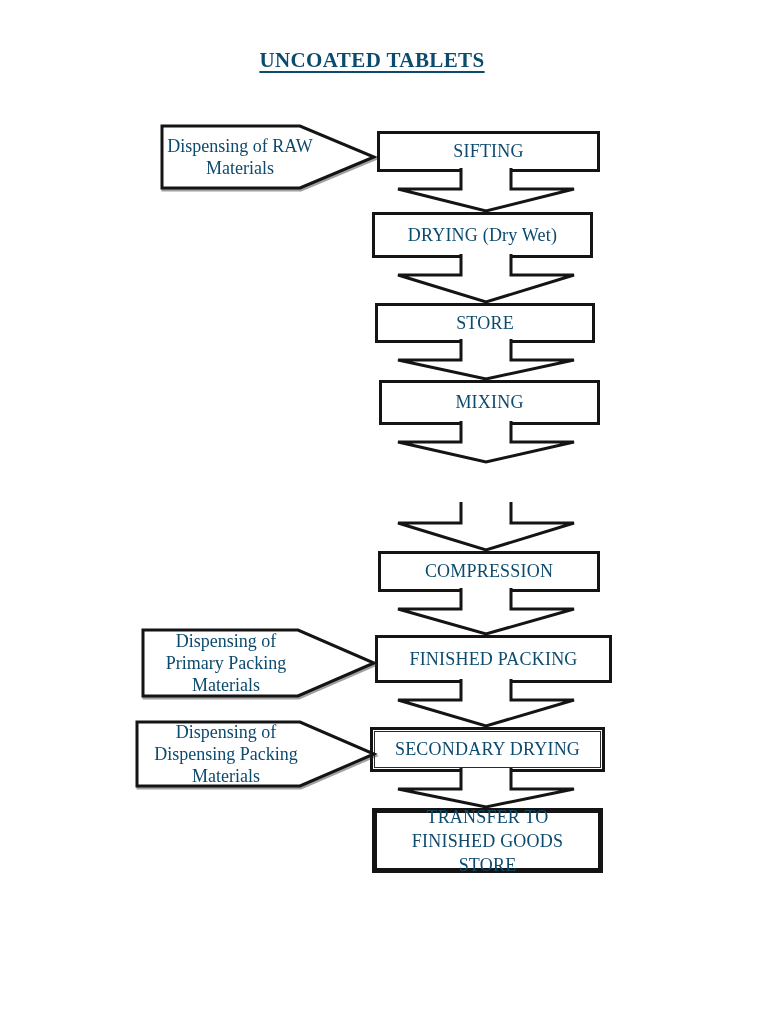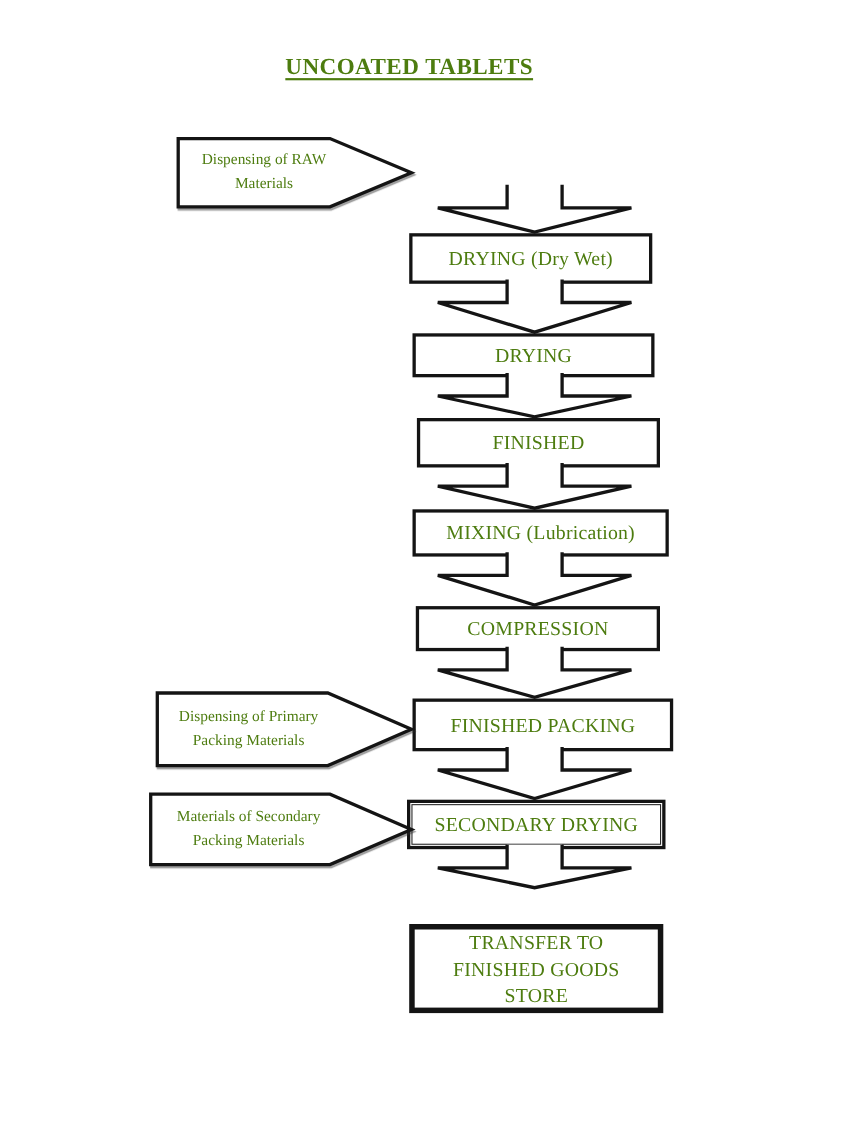--- a/index.html
+++ b/index.html
@@ -1,18 +1,18 @@
 <!DOCTYPE html>
 <html><head>
 <meta charset="utf-8">
 <style>
   html,body{margin:0;padding:0;background:#ffffff;}
   .page{
     position:relative;width:768px;height:1024px;background:#ffffff;overflow:hidden;
-    font-family:"Liberation Serif","DejaVu Serif",serif;color:#4d7c0f;
+    font-family:"Liberation Serif","DejaVu Serif",serif;color:#0c4a6e;
   }
   .title{
     position:absolute;left:0;top:48px;width:744px;margin:0;text-align:center;
     font-size:21px;font-weight:700;letter-spacing:.4px;
   }
   .title .underline{
     text-decoration:underline;text-decoration-thickness:2px;text-underline-offset:4px;
   }
   .step{
     position:absolute;box-sizing:border-box;border:3px solid #141414;background:#ffffff;
@@ -21,52 +21,52 @@
   }
   .step--thick{border-width:5px;line-height:24px;}
   .step--double::after{
     content:"";position:absolute;inset:1px;border:1px solid #2a2a2a;pointer-events:none;
   }
   .shapes{position:absolute;left:0;top:0;z-index:2;pointer-events:none;}
   .shape{fill:#ffffff;stroke:#141414;stroke-width:3;stroke-linejoin:miter;}
   .callouts{filter:drop-shadow(1px 2px 0 rgba(45,45,45,.45));}
   .callout-label{
     position:absolute;z-index:3;display:flex;align-items:center;justify-content:center;
-    text-align:center;font-size:14px;line-height:22px;
+    text-align:center;font-size:18px;line-height:22px;
   }
 </style>
 </head>
 <body>
 
 <div class="page">
 
   <h1 class="title"><span class="underline">UNCOATED TABLETS</span></h1>
 
+  <div class="step" style="left:377px;top:131px;width:223px;height:41px">
+    <span>SIFTING</span>
+  </div>
   <div class="step" style="left:372px;top:212px;width:221px;height:46px">
     <span>DRYING (Dry Wet)</span>
   </div>
   <div class="step" style="left:375px;top:303px;width:220px;height:40px">
-    <span>DRYING</span>
+    <span>STORE</span>
   </div>
   <div class="step" style="left:379px;top:380px;width:221px;height:45px">
-    <span>FINISHED</span>
-  </div>
-  <div class="step" style="left:375px;top:463px;width:233px;height:43px">
-    <span>MIXING (Lubrication)</span>
+    <span>MIXING</span>
   </div>
   <div class="step" style="left:378px;top:551px;width:222px;height:41px">
     <span>COMPRESSION</span>
   </div>
   <div class="step" style="left:375px;top:635px;width:237px;height:48px">
     <span>FINISHED PACKING</span>
   </div>
   <div class="step step--double" style="left:370px;top:727px;width:235px;height:45px">
     <span>SECONDARY DRYING</span>
   </div>
-  <div class="step step--thick" style="left:372px;top:840px;width:231px;height:81px">
+  <div class="step step--thick" style="left:372px;top:808px;width:231px;height:65px">
     <span style="display:block;width:210px">TRANSFER TO FINISHED GOODS STORE</span>
   </div>
 
   <svg class="shapes" width="768" height="1024" viewBox="0 0 768 1024">
     <g class="callouts">
       <path class="shape" d="M162,126 L300,126 L374,157 L300,188 L162,188 Z"></path>
       <path class="shape" d="M143,630 L298,630 L374,663 L298,696 L143,696 Z"></path>
       <path class="shape" d="M137,722 L300,722 L374,754 L300,786 L137,786 Z"></path>
     </g>
     <g>
@@ -81,16 +81,16 @@
     </g>
   </svg>
 
   <div class="callout-label" style="left:166px;top:130px;width:148px;height:54px">
     <span>Dispensing of RAW Materials</span>
   </div>
   <div class="callout-label" style="left:147px;top:634px;width:158px;height:58px">
     <span>Dispensing of Primary Packing Materials</span>
   </div>
   <div class="callout-label" style="left:141px;top:726px;width:170px;height:56px">
-    <span>Materials of Secondary Packing Materials</span>
+    <span>Dispensing of Dispensing Packing Materials</span>
   </div>
 
 </div>
 
 </body></html>

